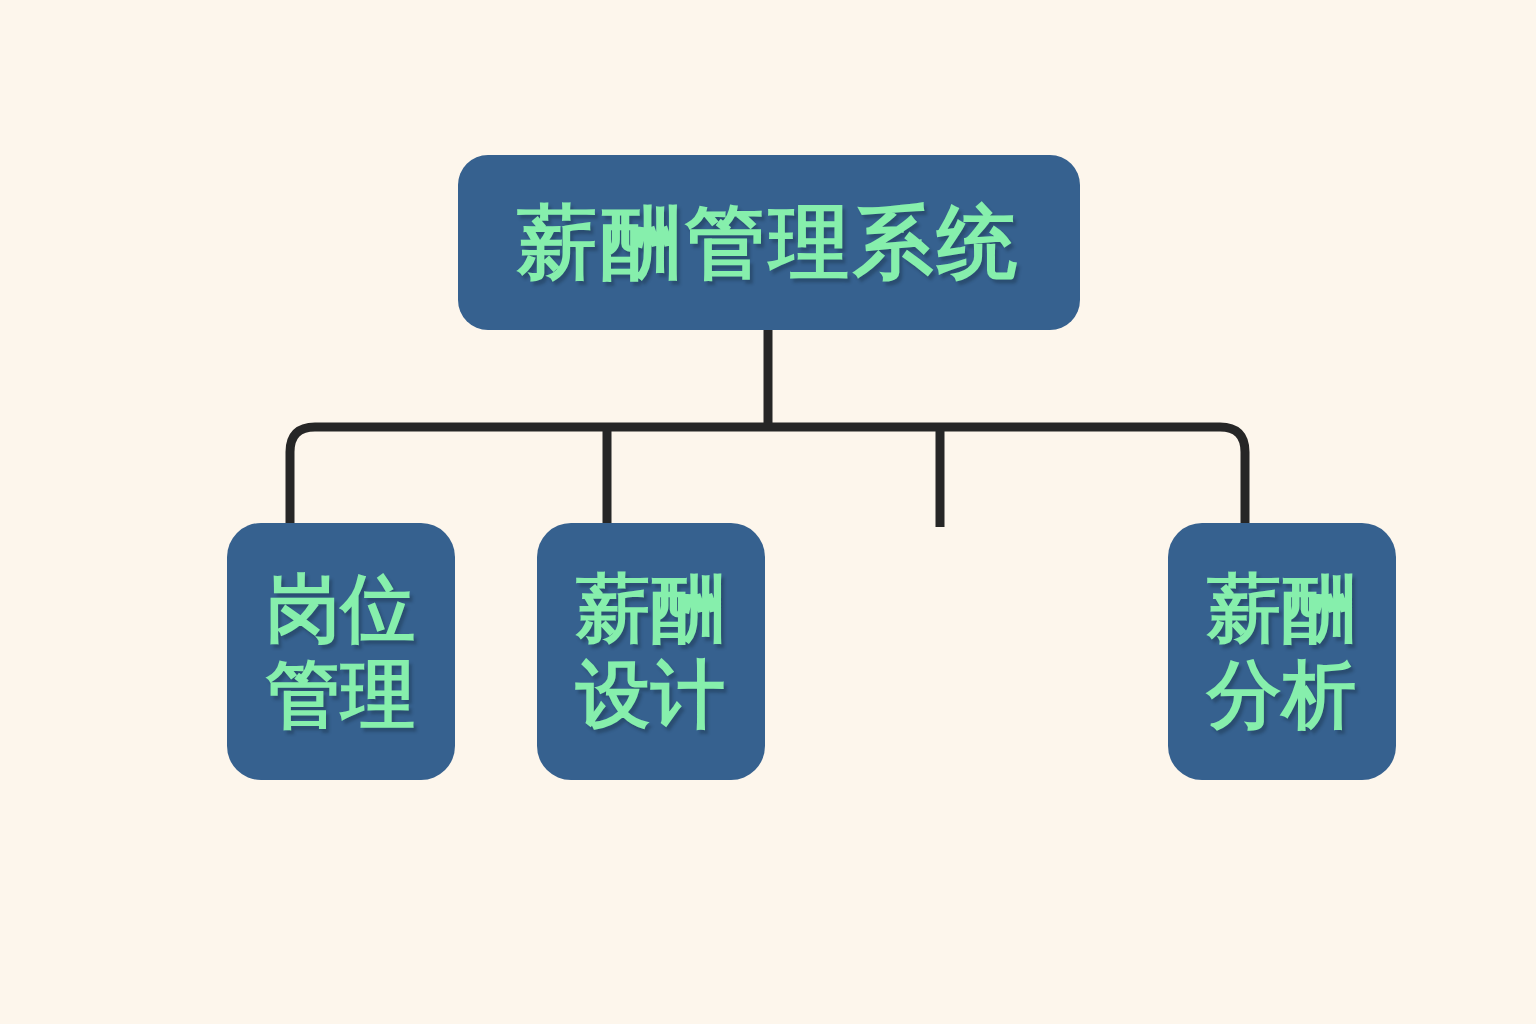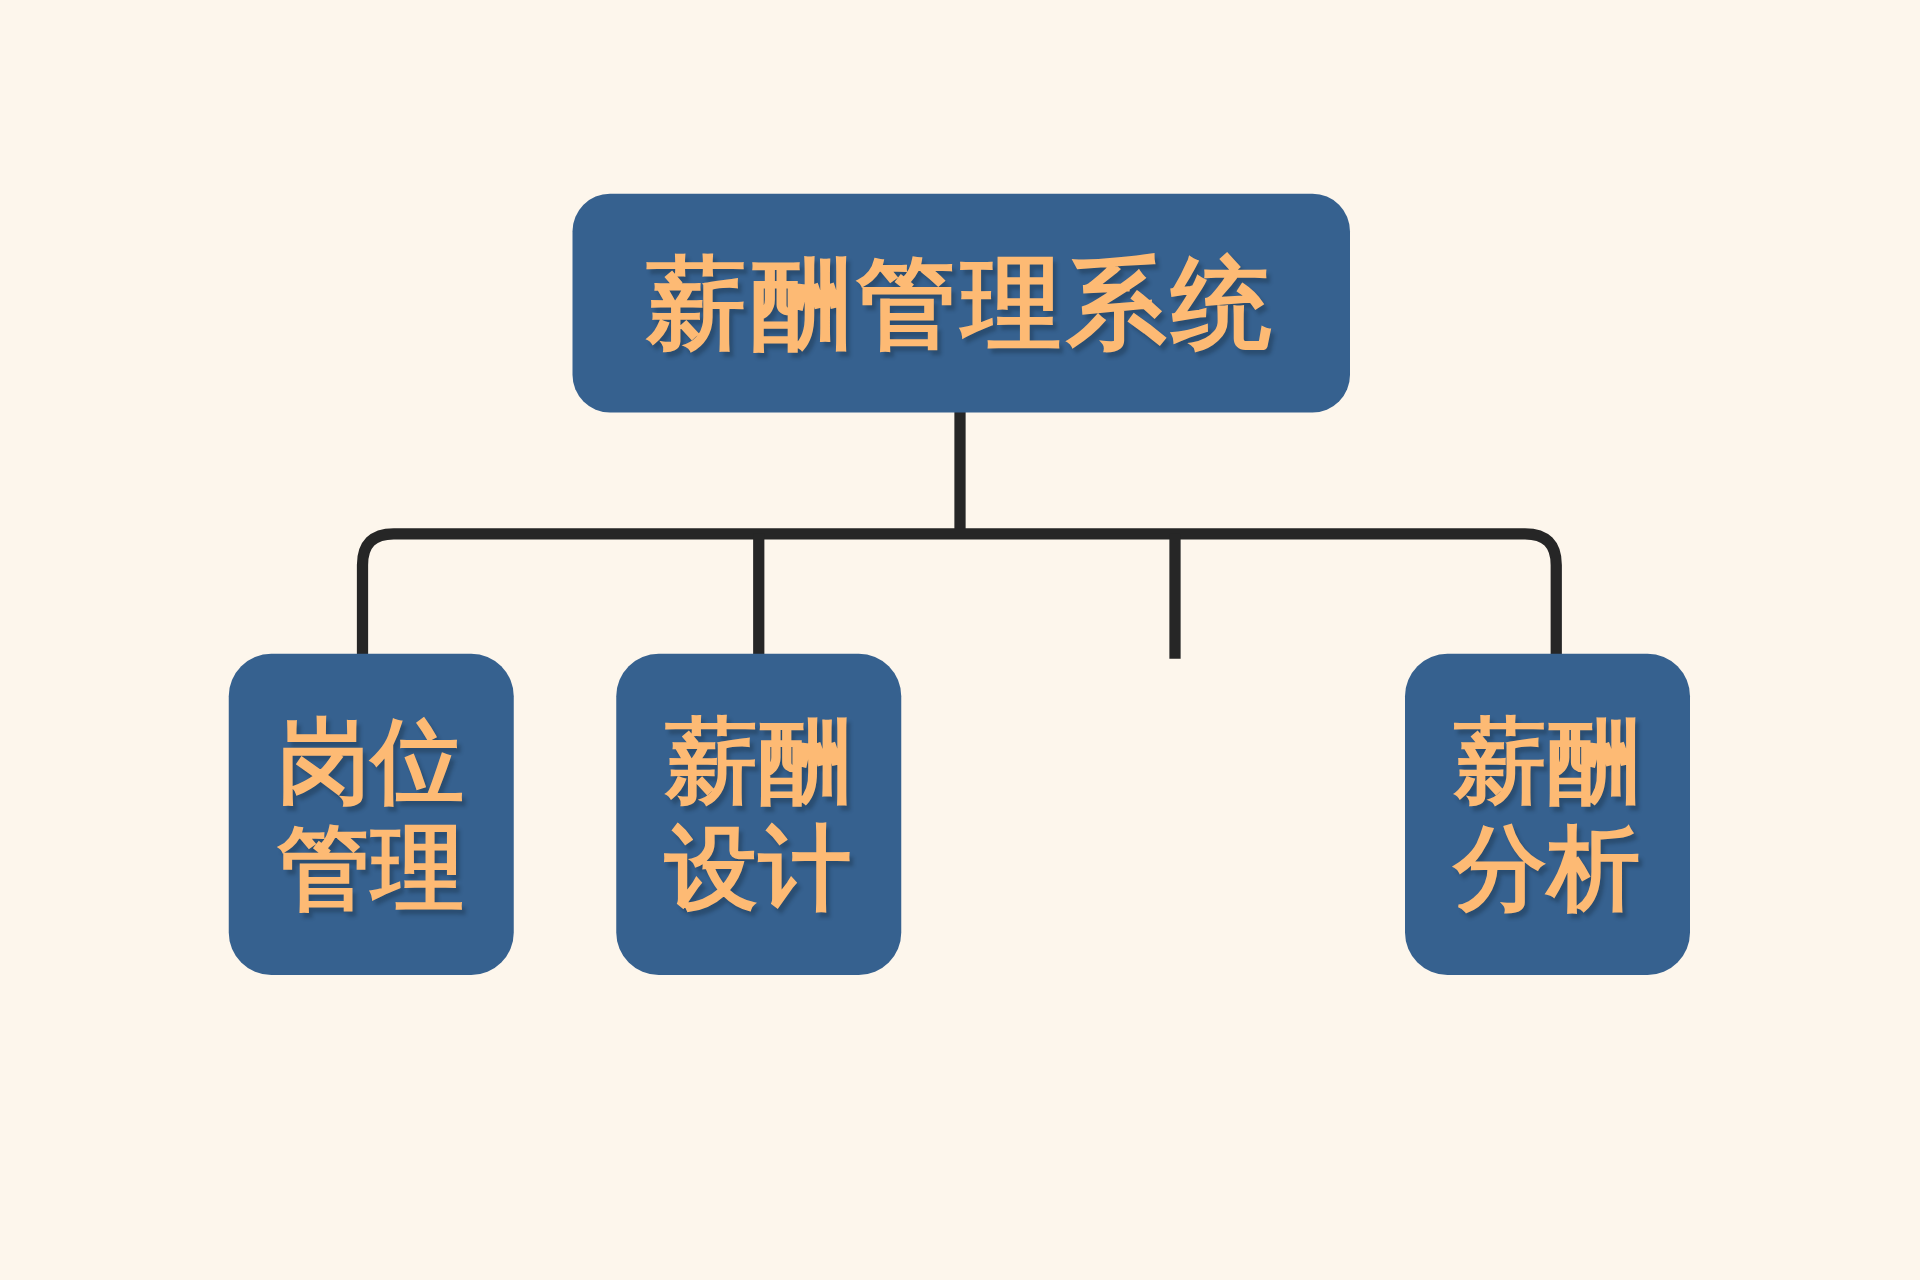--- a/index.html
+++ b/index.html
@@ -36,21 +36,21 @@
     background: #36618f;
     border-radius: 30px;
     box-sizing: border-box;
     display: flex;
     align-items: center;
     justify-content: center;
     text-align: center;
   }
 
   .node-label {
-    color: #fdba74;
+    color: #86efac;
     font-weight: bold;
     letter-spacing: 2px;
     text-shadow: 3px 4px 3px rgba(18, 32, 48, 0.30);
     white-space: pre-line;
     line-height: 1.14;
     text-align: center;
   }
 
   
   .node.root {
@@ -64,20 +64,21 @@
     font-size: 80px;
     letter-spacing: 4px;
   }
 
   
   .node.child {
     top: 523px;
     width: 228px;
     height: 257px;
     border-radius: 34px;
+    margin-left: 44px;
   }
   .node.child .node-label {
     font-size: 74px;
     letter-spacing: 1px;
     line-height: 1.16;
   }
 
   .node.child.c0 { left: 183px; }
   .node.child.c1 { left: 493px; }
   .node.child.c2 { left: 830px; }

